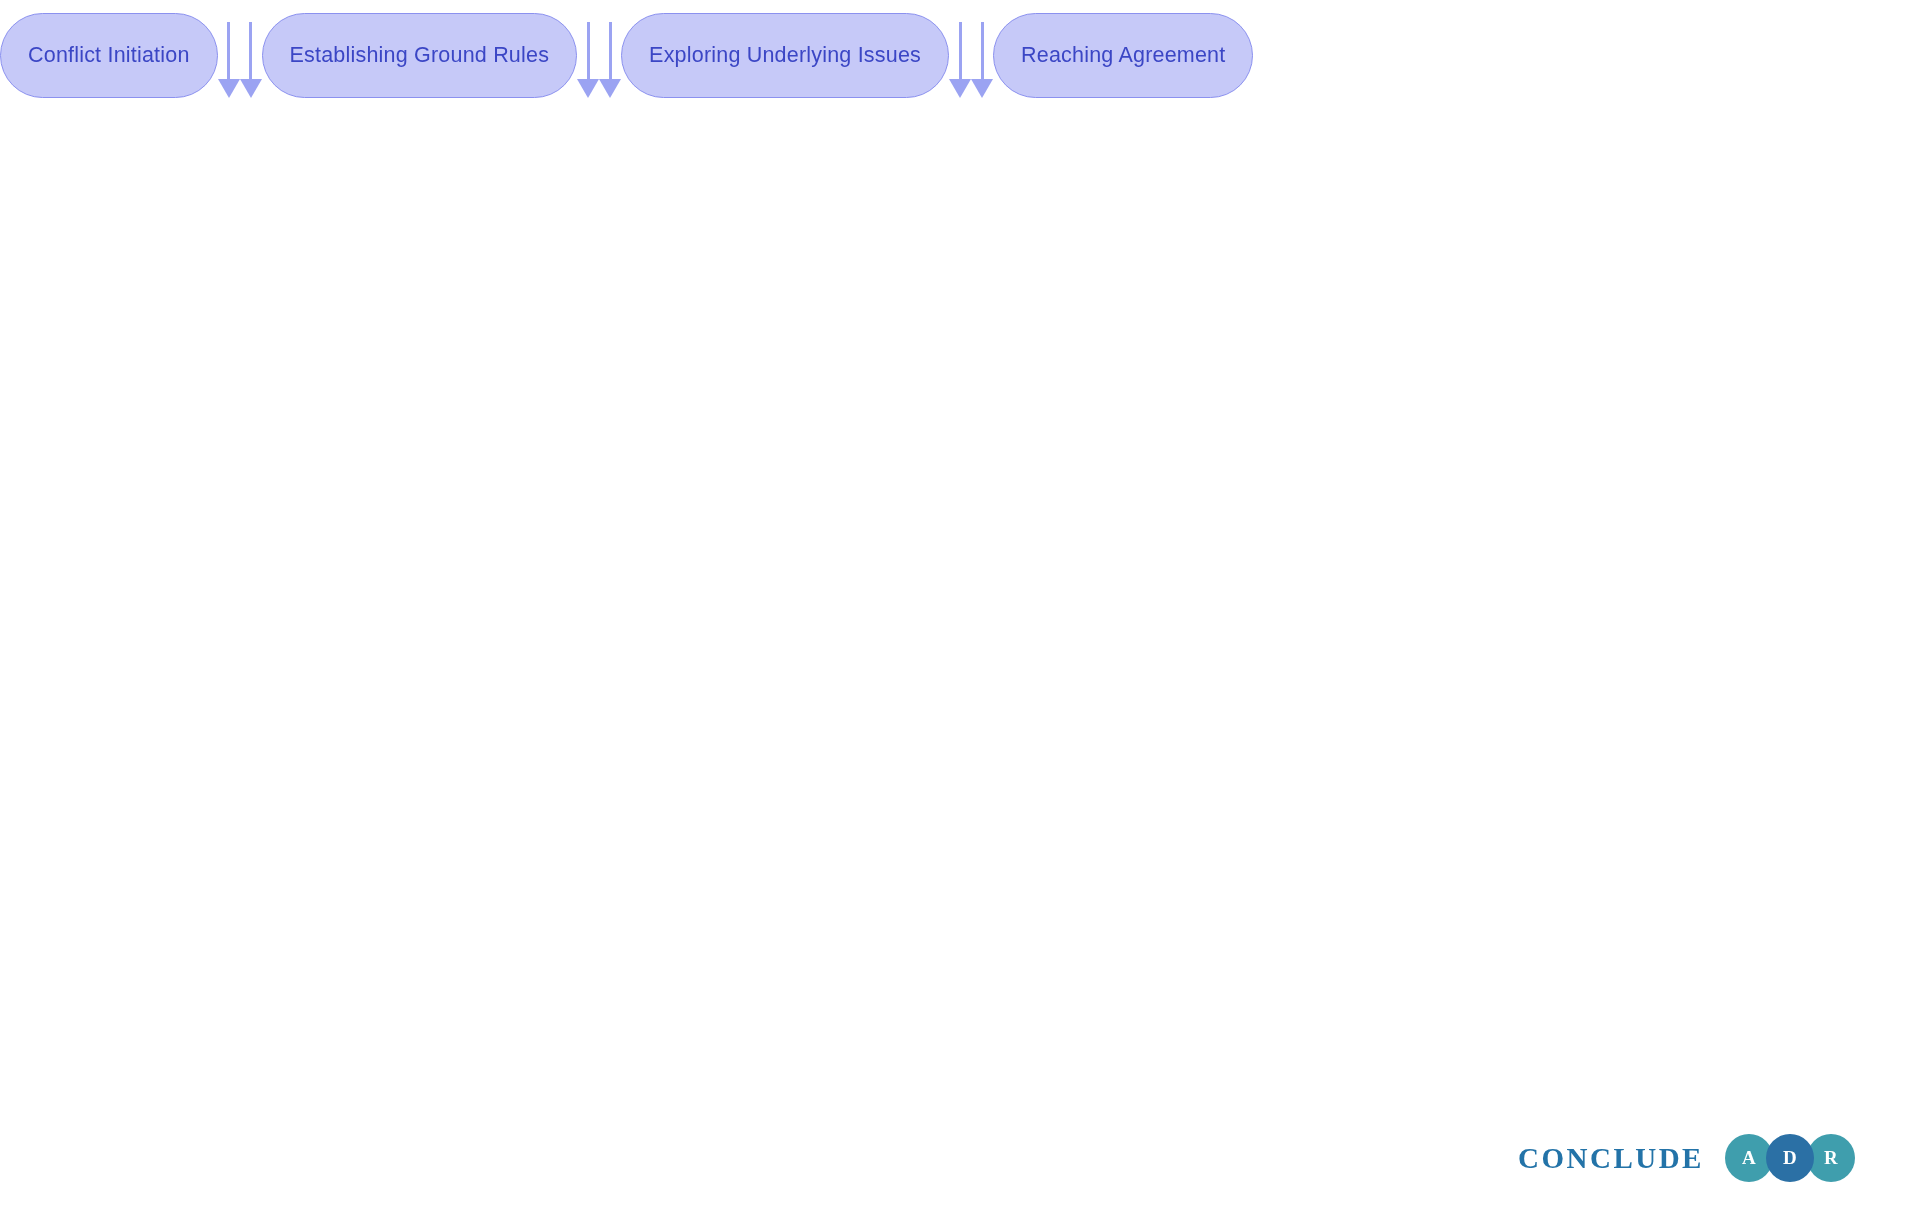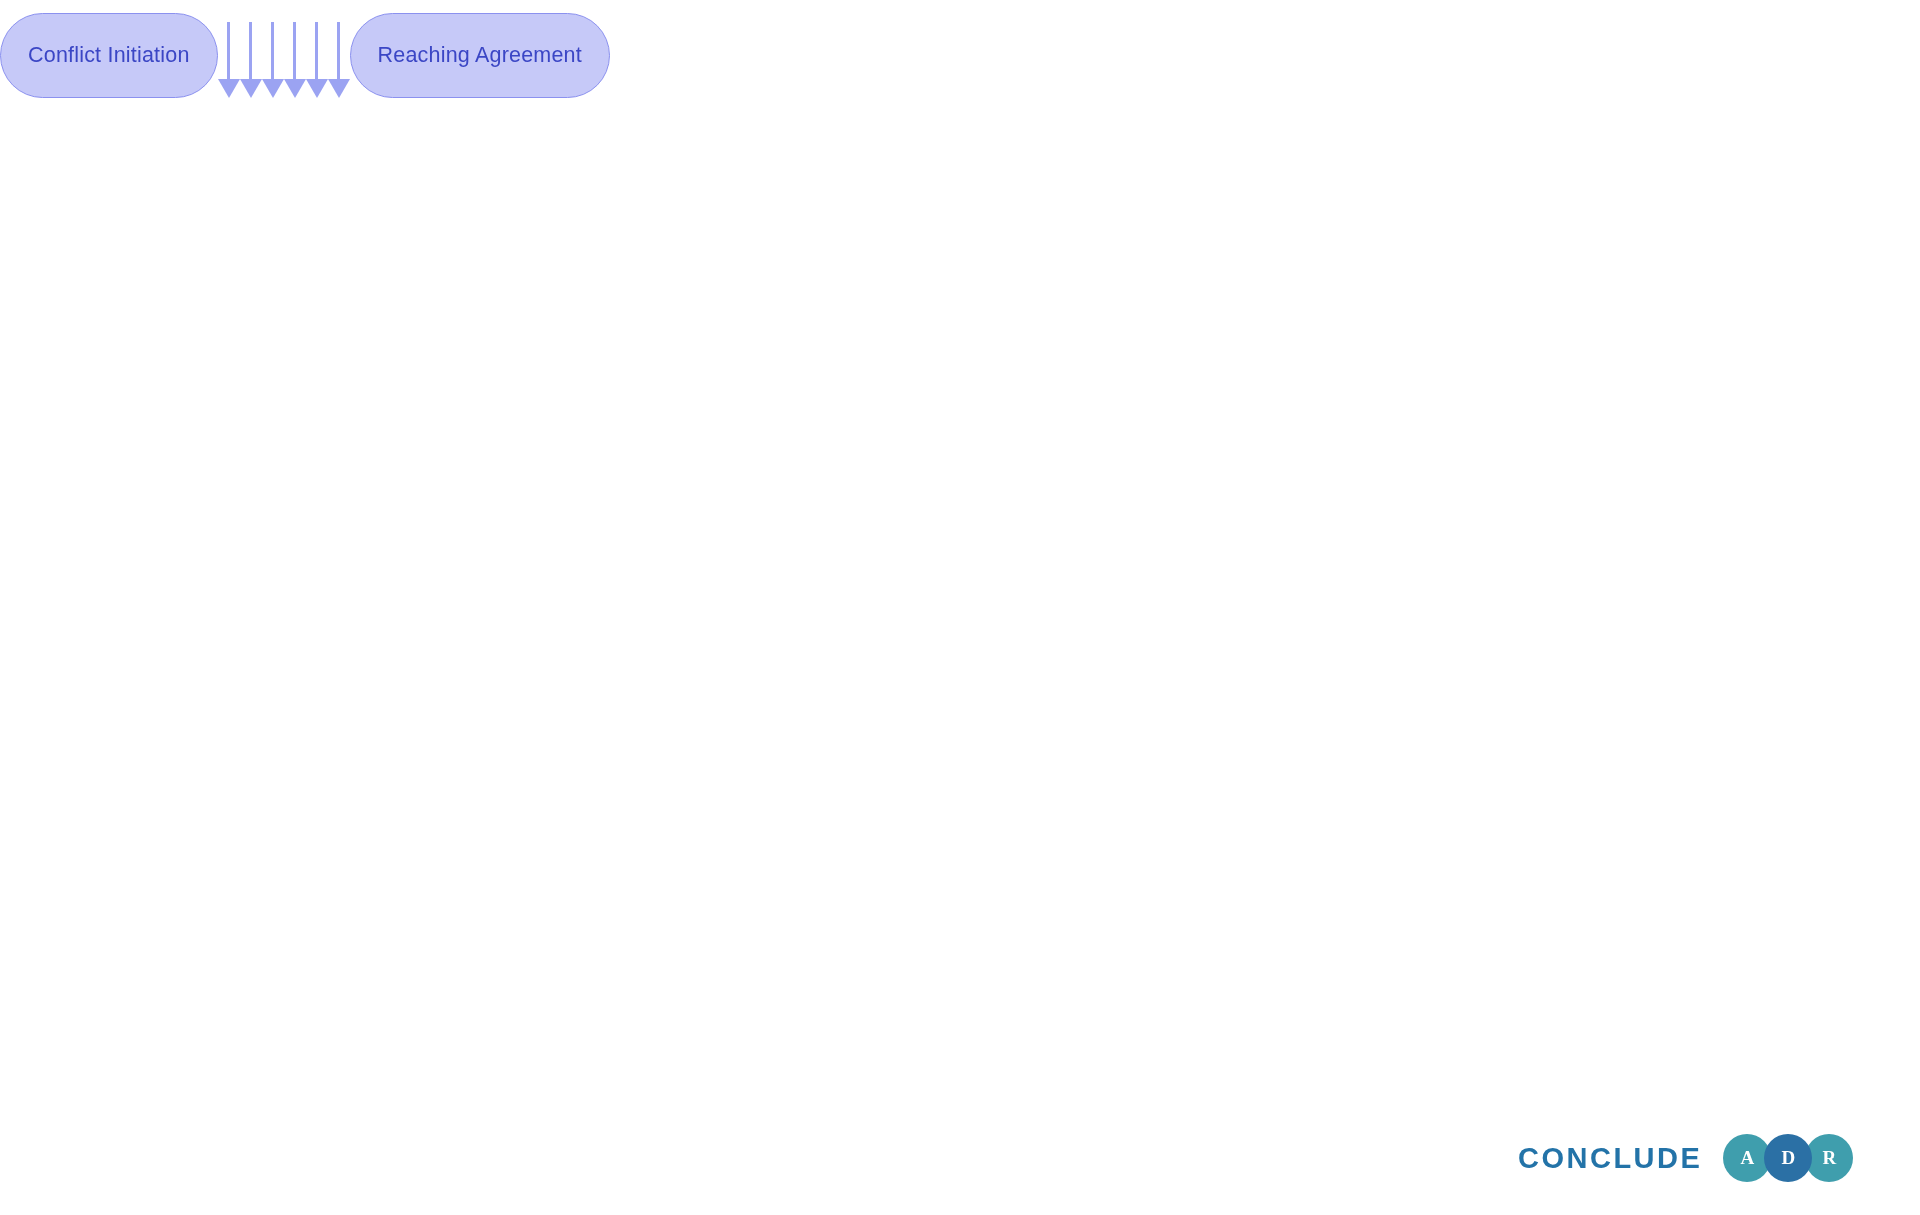--- a/index.html
+++ b/index.html
@@ -55,21 +55,21 @@
   }
   .logo {
     position: absolute;
     left: 1518px;
     top: 1133px;
     height: 50px;
     display: flex;
     align-items: center;
   }
   .logo-wordmark {
-    font-family: Liberation Sans, sans-serif;
+    font-family: Liberation Serif, serif;
     font-weight: bold;
     font-size: 29px;
     letter-spacing: 2.5px;
     color: var(--logo-text);
   }
   .logo-badges {
     margin-left: 21px;
     display: flex;
     align-items: center;
   }
@@ -106,32 +106,38 @@
       <div class="arrow-line"></div>
       <div class="arrow-head"></div>
     </div>
 
 
     <div class="flow-arrow">
       <div class="arrow-line"></div>
       <div class="arrow-head"></div>
     </div>
 
+    <div class="flow-node">
+      <span>Establishing Ground Rules</span>
+    </div>
 
     <div class="flow-arrow">
       <div class="arrow-line"></div>
       <div class="arrow-head"></div>
     </div>
 
 
     <div class="flow-arrow">
       <div class="arrow-line"></div>
       <div class="arrow-head"></div>
     </div>
 
+    <div class="flow-node">
+      <span>Exploring Underlying Issues</span>
+    </div>
 
     <div class="flow-arrow">
       <div class="arrow-line"></div>
       <div class="arrow-head"></div>
     </div>
 
 
     <div class="flow-arrow">
       <div class="arrow-line"></div>
       <div class="arrow-head"></div>

